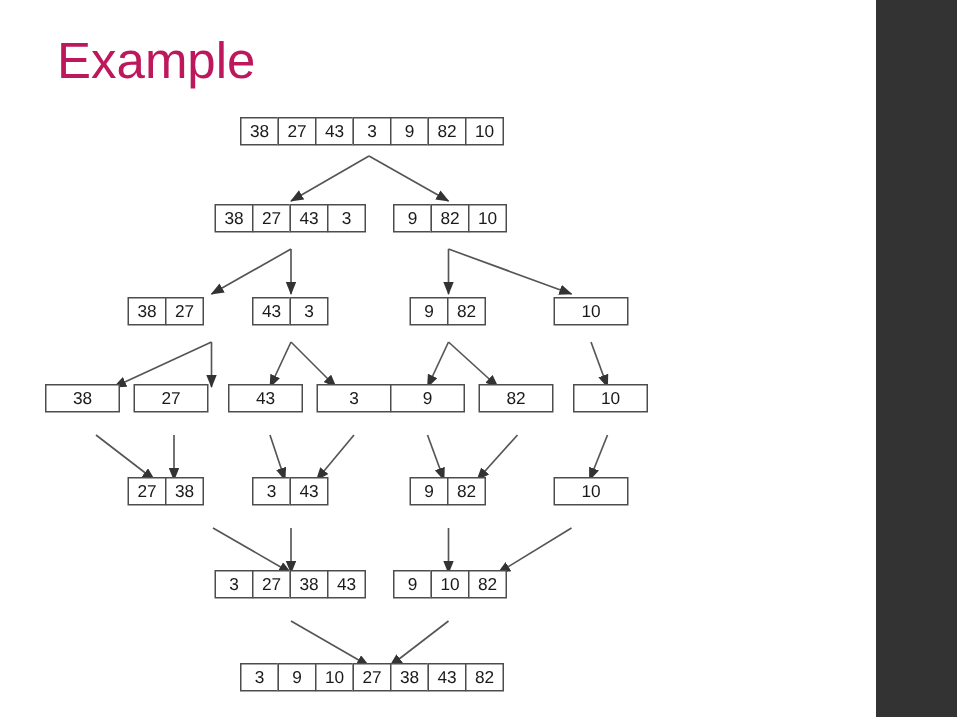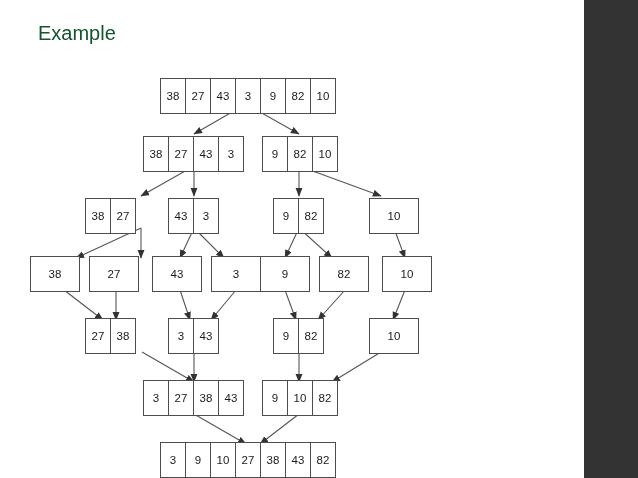--- a/index.html
+++ b/index.html
@@ -25,23 +25,23 @@
     position: absolute;
     left: 584px; top: 0;
     width: 54px;
     height: 478px;
     background: #333333;
   }
   #slide-title {
     position: absolute;
     left: 38px;
     top: 22px;
-    font-size: 20px;
+    font-size: 34px;
     font-weight: 400;
-    color: #14532d;
+    color: #be185d;
     letter-spacing: 0px;
     white-space: nowrap;
   }
   #diagram {
     position: absolute;
     left: 0; top: 0;
     width: 584px;
     height: 478px;
   }
   #arrow-layer {
@@ -58,21 +58,21 @@
   }
   .cell {
     box-sizing: border-box;
     border: 1px solid #4d4d4d;
     background: #ffffff;
     display: flex;
     align-items: center;
     justify-content: center;
     font-size: 11.5px;
     color: #1a1a1a;
-    height: 36px;
+    height: 19px;
     margin-left: -1px;
   }
   .cell:first-child { margin-left: 0; }
   .w25 { width: 26px; }
   .w50 { width: 50px; }
 </style>
 </head>
 <body>
 
 <div id="slide">

